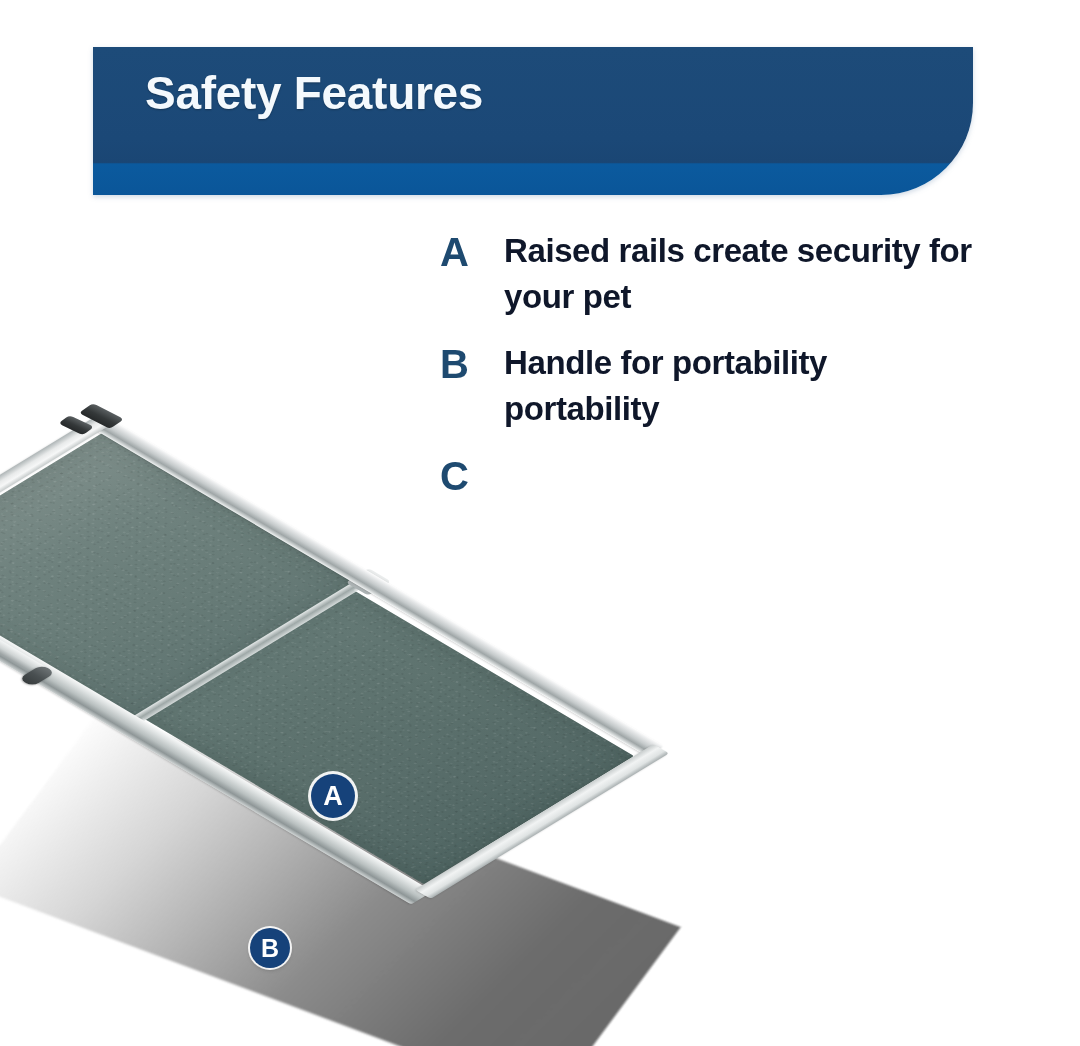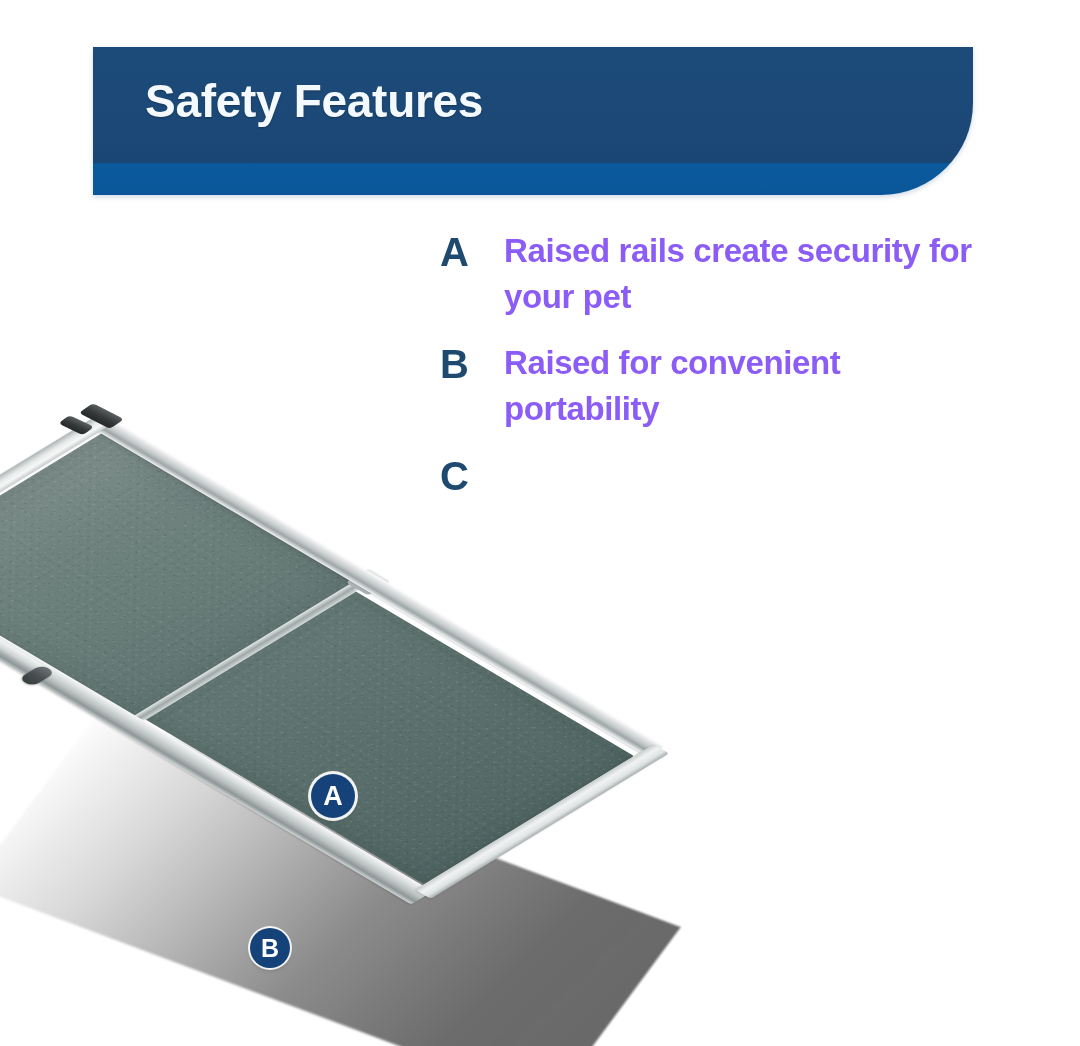--- a/index.html
+++ b/index.html
@@ -31,21 +31,21 @@
     top: 47px;
     width: 880px;
     height: 148px;
     background: linear-gradient(180deg, #1d4b79 0%, #1b4877 62%, #1a4674 78%, #0b5a9e 79%, #0a5699 100%);
     border-radius: 0 0 92px 0;
     box-shadow: 0 2px 5px rgba(120,150,180,0.35);
   }
   #header-title {
     position: absolute;
     left: 52px;
-    top: 27px;
+    top: 19px;
     font-size: 46px;
     font-weight: 700;
     color: #f4f9fd;
     letter-spacing: -0.3px;
     text-shadow: 0 1px 2px rgba(0,0,0,0.28);
     white-space: nowrap;
   }
 
   
   #feature-list {
@@ -65,21 +65,21 @@
     font-size: 40px;
     font-weight: 700;
     color: #1e4a70;
     line-height: 48px;
     letter-spacing: 0;
   }
   .feature-text {
     flex: 1 1 auto;
     font-size: 33px;
     font-weight: 700;
-    color: #8b5cf6;
+    color: #0f172a;
     line-height: 46px;
     letter-spacing: -0.4px;
   }
 
   
   #product-scene {
     position: absolute;
     left: 60px;
     top: 380px;
     width: 760px;
@@ -288,21 +288,21 @@
 
   <div id="feature-list">
 
     <div class="feature-row">
       <div class="feature-letter">A</div>
       <div class="feature-text">Raised rails create security for your pet</div>
     </div>
 
     <div class="feature-row">
       <div class="feature-letter">B</div>
-      <div class="feature-text">Raised for convenient portability</div>
+      <div class="feature-text">Handle for portability portability</div>
     </div>
 
     <div class="feature-row">
       <div class="feature-letter">C</div>
     </div>
 
   </div>
 
   <div id="product-scene">
 

